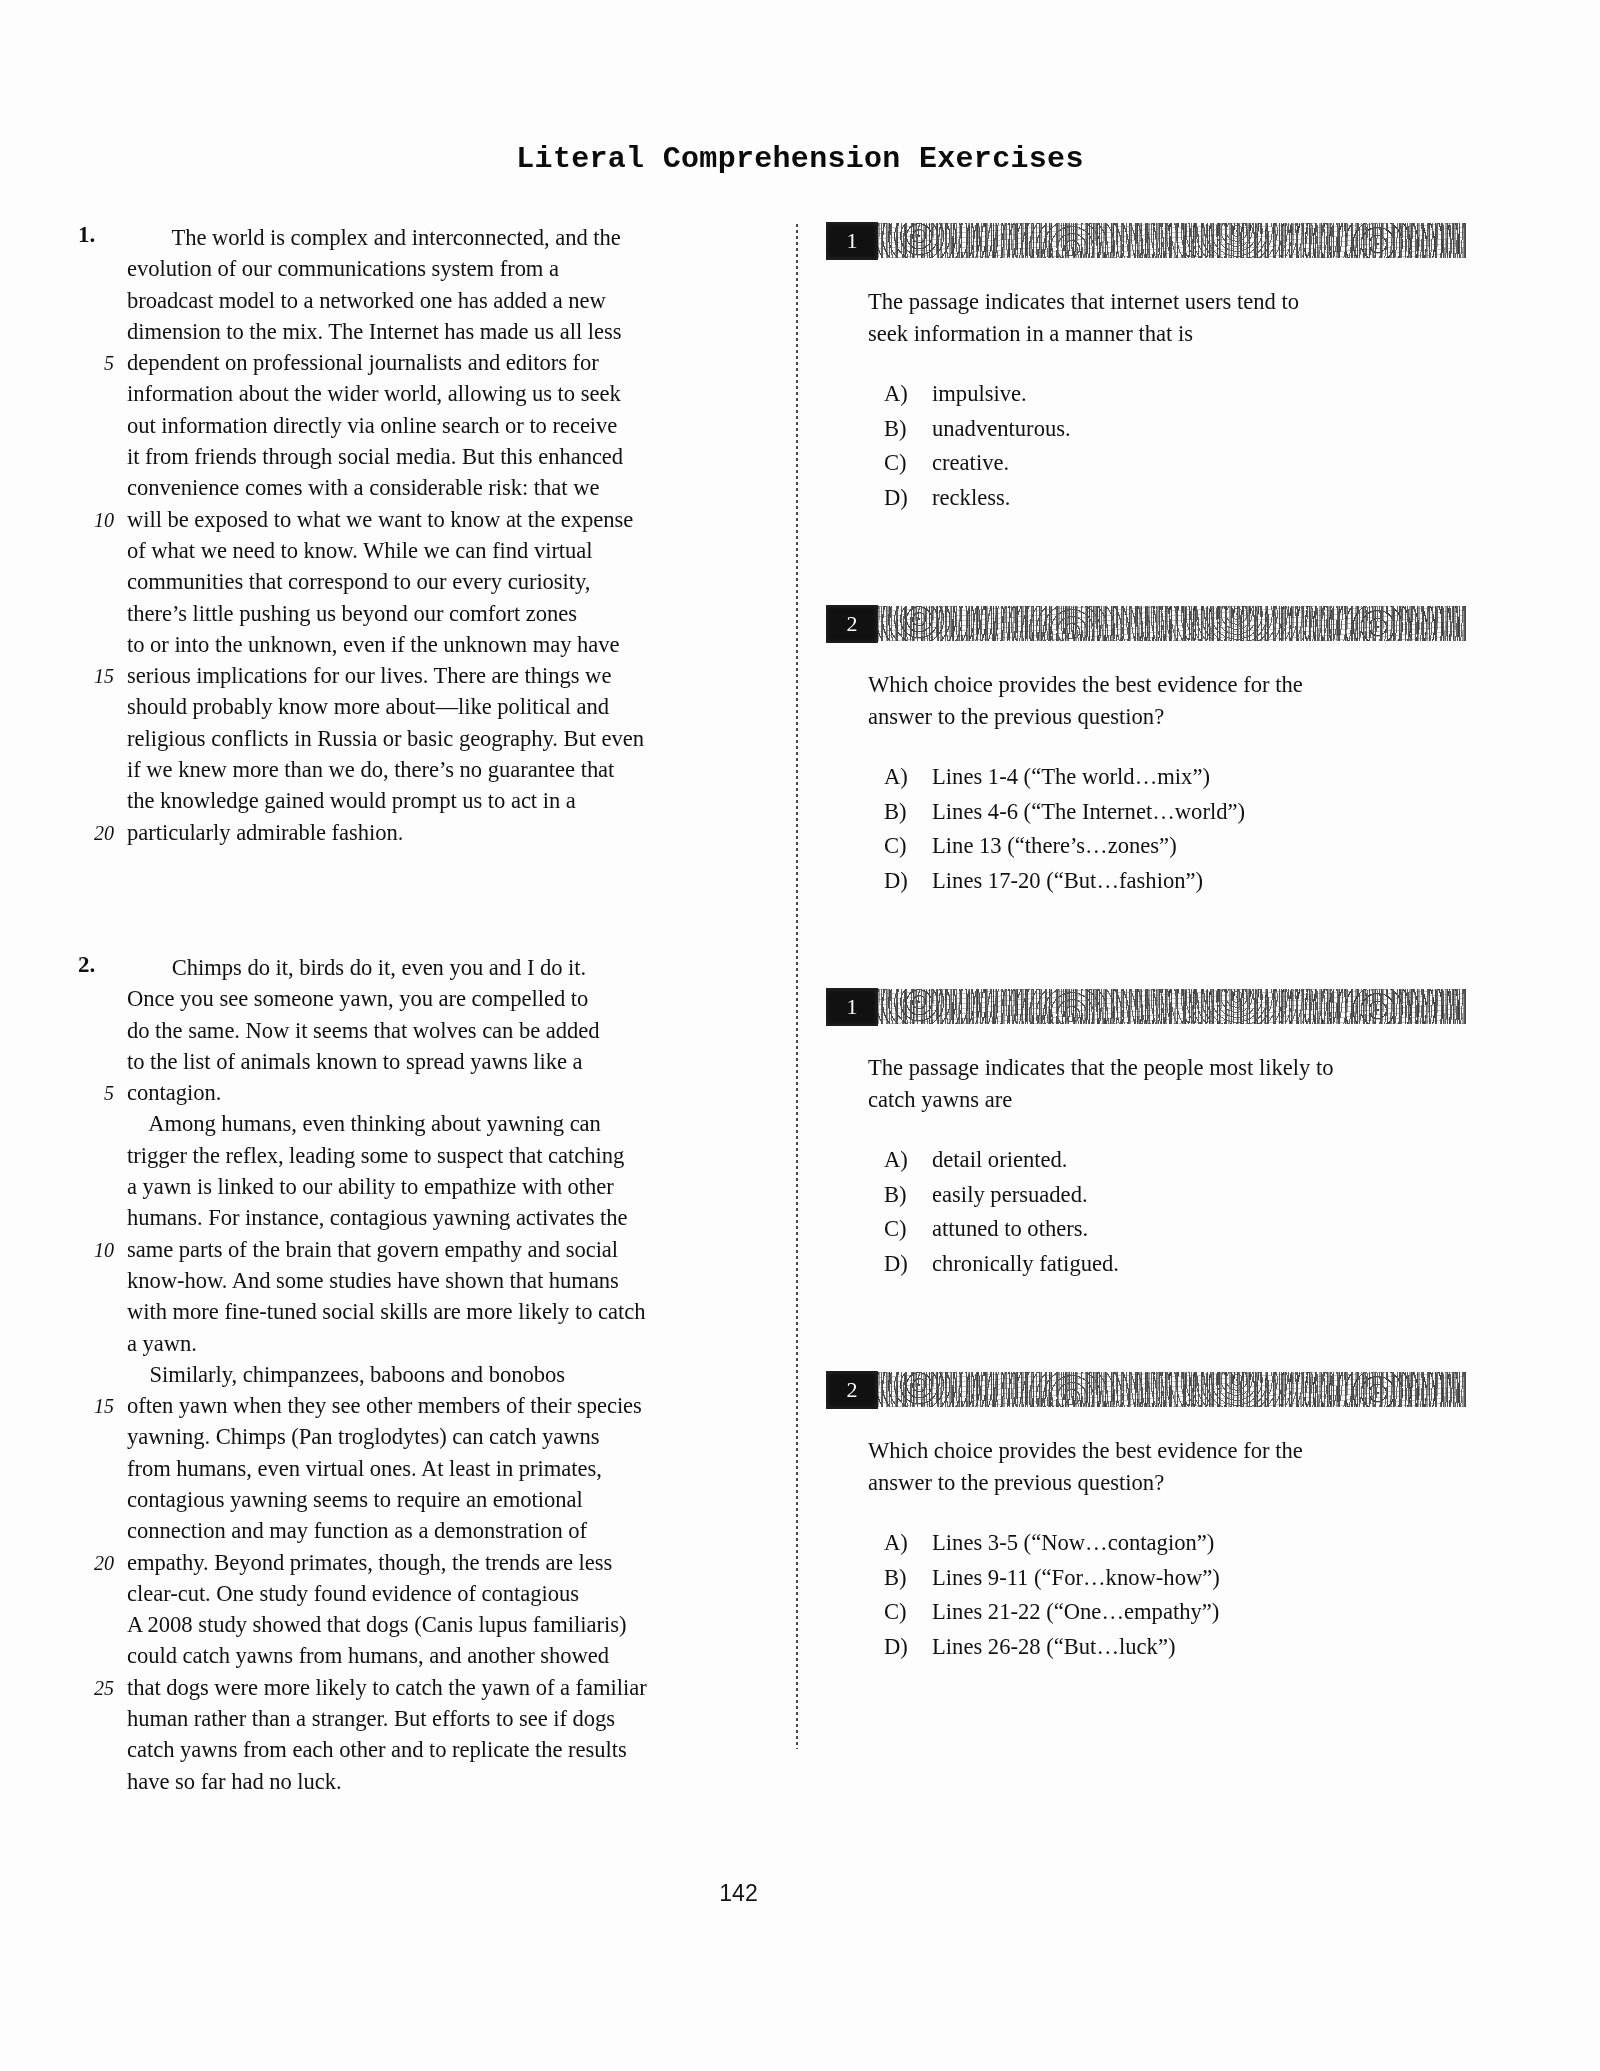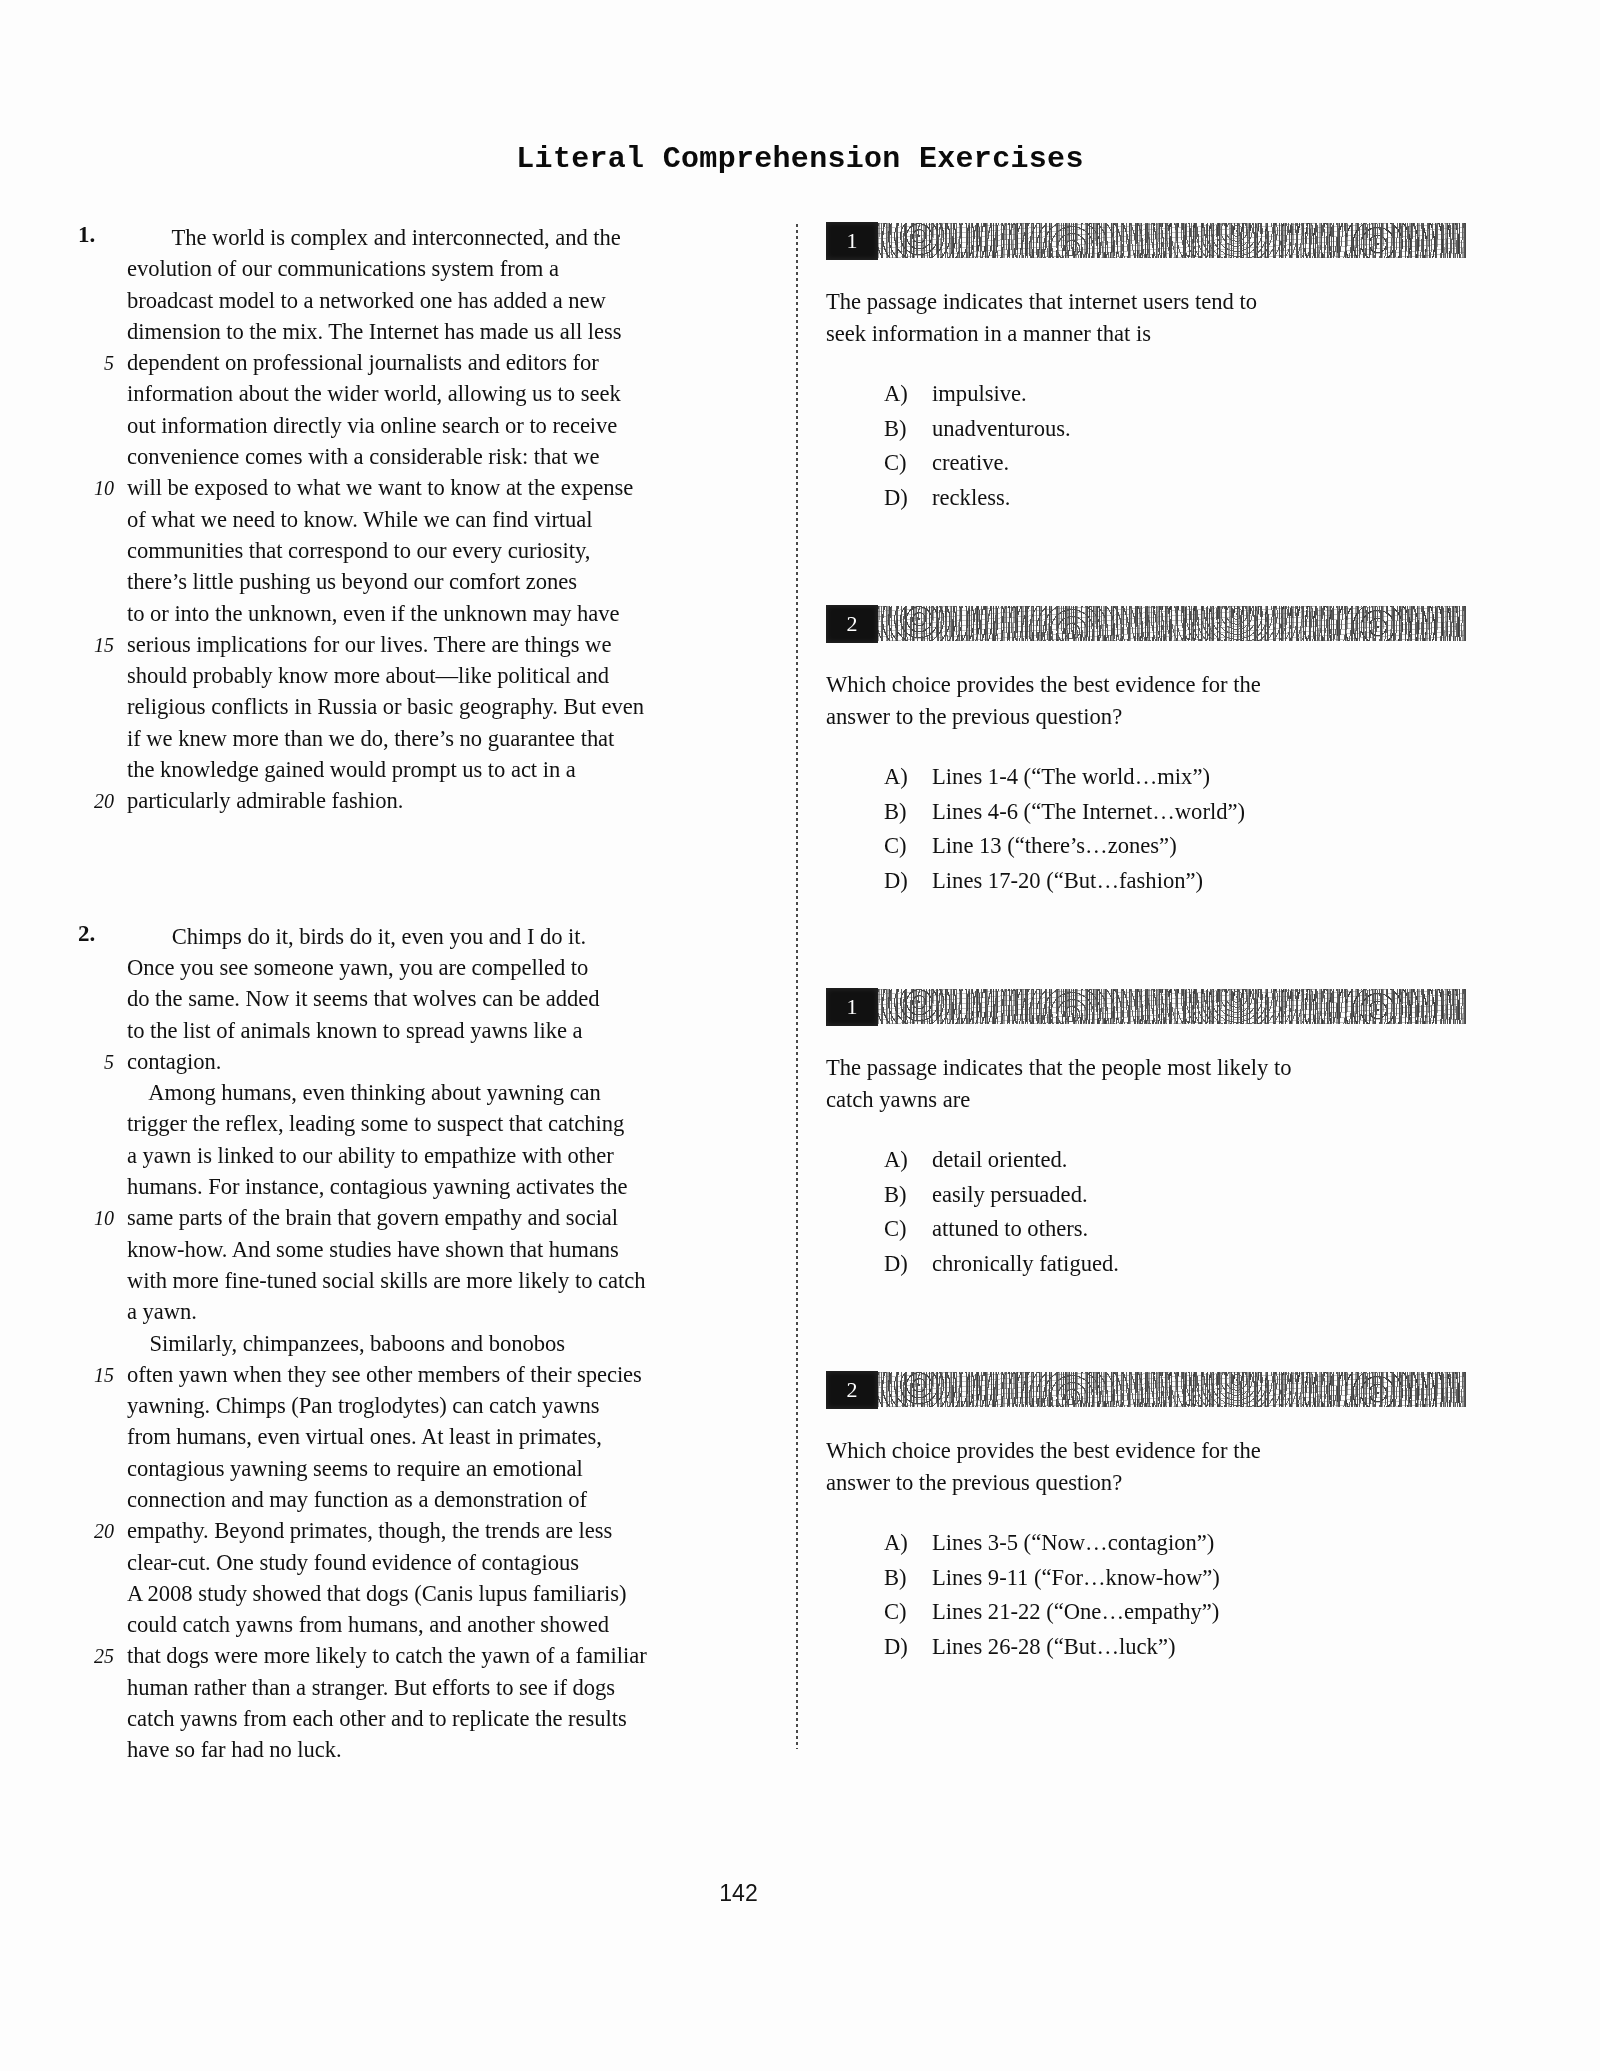--- a/index.html
+++ b/index.html
@@ -153,20 +153,21 @@
       repeating-radial-gradient(circle at 33% 72%, #4a4a4a 0 1.2px, transparent 1.2px 7px),
       repeating-radial-gradient(circle at 61% 22%, #545454 0 1px, transparent 1px 5px),
       repeating-radial-gradient(circle at 85% 60%, #2f2f2f 0 1.3px, transparent 1.3px 8px),
       repeating-linear-gradient(92deg, rgba(60,60,60,.55) 0 2px, rgba(255,255,255,0) 2px 9px),
       repeating-linear-gradient(176deg, rgba(90,90,90,.40) 0 1px, rgba(255,255,255,0) 1px 5px);
     opacity: .92;
   }
   .q-text {
     font-size: 22.6px;
     line-height: 31.5px;
+    margin-left: 42px;
     margin-bottom: 28px;
     width: 590px;
   }
   .q-text .qline { display: block; white-space: pre; }
 
   .choices {
     margin-left: 58px;
   }
   .choice {
     display: block;
@@ -209,20 +210,21 @@
       <div class="passage" id="passage-0">
         <div class="passage-num">1.</div>
         <div class="passage-body" id="passage-0-body">
             <span class="pline first"><span class="lnum"></span><span class="ptext">        The world is complex and interconnected, and the</span></span>
             <span class="pline"><span class="lnum"></span><span class="ptext">evolution of our communications system from a</span></span>
             <span class="pline"><span class="lnum"></span><span class="ptext">broadcast model to a networked one has added a new</span></span>
             <span class="pline"><span class="lnum"></span><span class="ptext">dimension to the mix. The Internet has made us all less</span></span>
             <span class="pline"><span class="lnum">5</span><span class="ptext">dependent on professional journalists and editors for</span></span>
             <span class="pline"><span class="lnum"></span><span class="ptext">information about the wider world, allowing us to seek</span></span>
             <span class="pline"><span class="lnum"></span><span class="ptext">out information directly via online search or to receive</span></span>
+            <span class="pline"><span class="lnum"></span><span class="ptext">it from friends through social media. But this enhanced</span></span>
             <span class="pline"><span class="lnum"></span><span class="ptext">convenience comes with a considerable risk: that we</span></span>
             <span class="pline"><span class="lnum">10</span><span class="ptext">will be exposed to what we want to know at the expense</span></span>
             <span class="pline"><span class="lnum"></span><span class="ptext">of what we need to know. While we can find virtual</span></span>
             <span class="pline"><span class="lnum"></span><span class="ptext">communities that correspond to our every curiosity,</span></span>
             <span class="pline"><span class="lnum"></span><span class="ptext">there’s little pushing us beyond our comfort zones</span></span>
             <span class="pline"><span class="lnum"></span><span class="ptext">to or into the unknown, even if the unknown may have</span></span>
             <span class="pline"><span class="lnum">15</span><span class="ptext">serious implications for our lives. There are things we</span></span>
             <span class="pline"><span class="lnum"></span><span class="ptext">should probably know more about—like political and</span></span>
             <span class="pline"><span class="lnum"></span><span class="ptext">religious conflicts in Russia or basic geography. But even</span></span>
             <span class="pline"><span class="lnum"></span><span class="ptext">if we knew more than we do, there’s no guarantee that</span></span>

